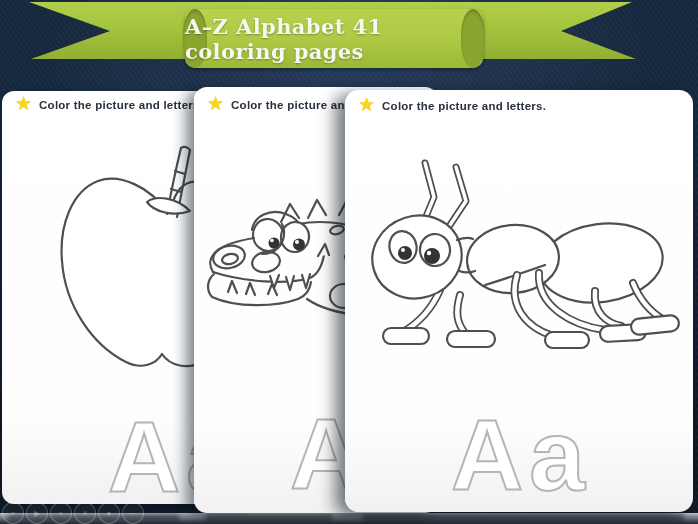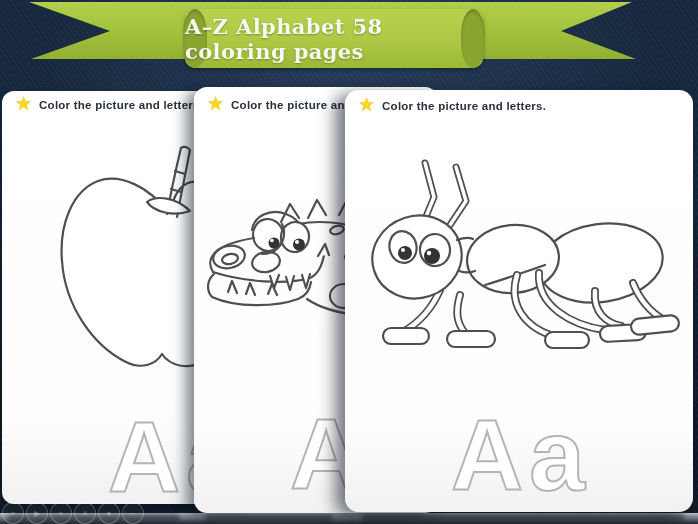--- a/index.html
+++ b/index.html
@@ -61,21 +61,21 @@
 </style>
 </head>
 <body>
 
 <div class="stage">
 
   <div class="ribbon-band"></div>
   <div class="ribbon-box">
     <div class="ribbon-cap cap-l"></div>
     <div class="ribbon-cap cap-r"></div>
-    <div class="ribbon-title">A–Z Alphabet 58 coloring pages</div>
+    <div class="ribbon-title">A–Z Alphabet 41 coloring pages</div>
   </div>
 
   <div class="page page-1">
     <div class="page-header">
       <span class="star">★</span>
       <span class="instruction">Color the picture and letters.</span>
     </div>
     <svg class="drawing" width="260" height="300" viewBox="0 0 260 300" fill="none" stroke="#4f4f4f" stroke-width="2.2" stroke-linecap="round" stroke-linejoin="round">
       <path fill="#fff" d="M165,81 C148,56 118,42 96,50 C70,60 57,94 60,130 C63,174 90,214 124,231 C140,239 154,233 160,223 C168,235 186,239 200,231 C232,215 250,172 247,129 C244,91 226,57 197,51 C182,48 172,62 170,76 C168,80 166,80 165,81 Z"></path>
       <path d="M165,83 C169,61 173,42 179,17"></path>

